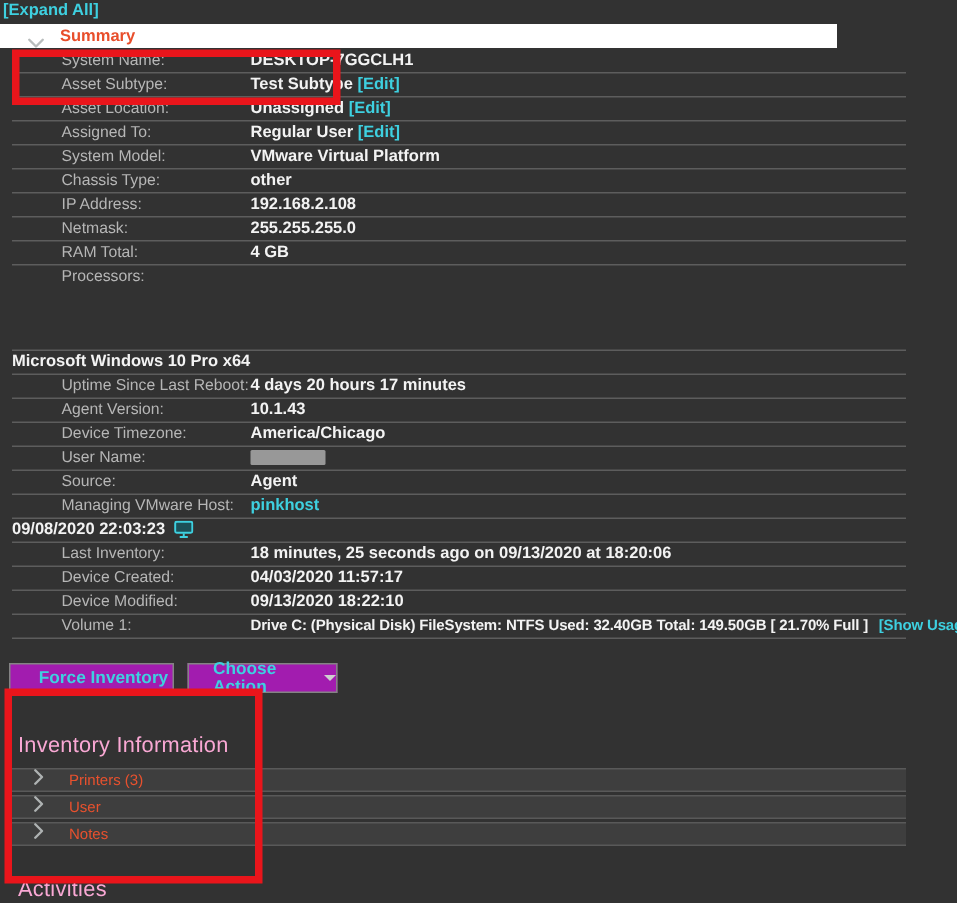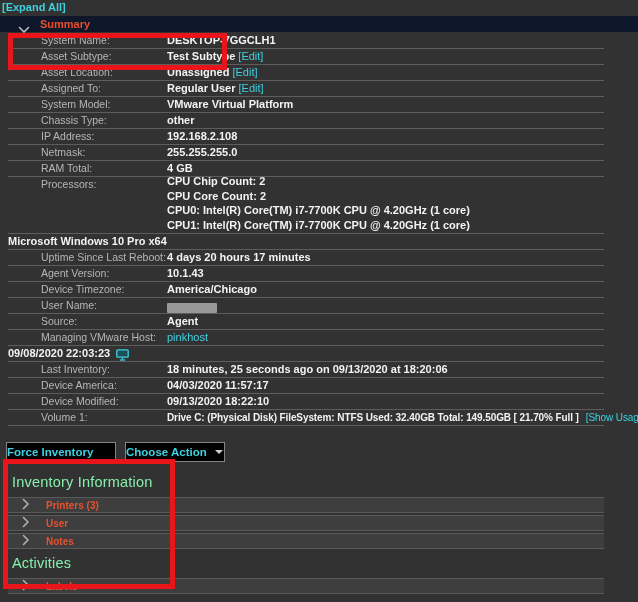--- a/index.html
+++ b/index.html
@@ -11,80 +11,80 @@
     font-family:"Liberation Sans", sans-serif;
     -webkit-font-smoothing:antialiased;
   }
   
   .expand-all{
     position:absolute;top:1px;left:2px;
     font-size:11px;font-weight:bold;color:#3ed0e0;cursor:pointer;
   }
   
   .summary-header{
-    position:absolute;top:16px;left:0;width:638px;height:16px;
-    background:#0f172a;cursor:pointer;
+    position:absolute;top:16px;left:0;width:558px;height:16px;
+    background:#ffffff;cursor:pointer;
   }
   .summary-header .chev{position:absolute;left:18px;top:4px}
   .summary-header .hdr-label{
     position:absolute;left:40px;top:1px;
     font-size:11px;font-weight:bold;color:#e84e2b;line-height:15px;
   }
   
   .table{position:absolute;top:33px;left:8px;width:596px}
   .row{
     display:flex;box-sizing:border-box;height:16px;
     border-bottom:1px solid #5d5d5d;
     font-size:11px;line-height:15px;white-space:nowrap;
   }
   .row.multi{height:57px}
   .row .lbl{
     flex:0 0 135px;padding-left:9px;box-sizing:border-box;
     color:#b6b6b6;font-size:10.5px;margin-left:24px;
   }
-  .row .val{color:#f3f3f3;font-weight:bold;display:flex;align-items:flex-end}
+  .row .val{color:#f3f3f3;font-weight:bold;display:flex;align-items:flex-start}
   .row .val .vline{display:block;line-height:13.8px;padding-top:1px}
   .row.small .val{font-size:10px;letter-spacing:-0.1px;line-height:15px}
-  .link{color:#3ed0e0;font-weight:normal;cursor:pointer}
+  .link{color:#3ed0e0;font-weight:bold;cursor:pointer}
   .trail{margin-left:7px}
   .redacted{
     display:inline-block;height:10px;margin-top:2px;
     background:#989898;border-radius:1px;
   }
   .mon-icon{margin-left:6px;margin-top:1px;cursor:pointer}
   
   .toolbar{position:absolute;top:442px;left:6px;display:flex}
   .btn{
     box-sizing:border-box;height:20px;
-    background:#000000;border:1px solid #848484;
+    background:#a21caf;border:1px solid #848484;
     color:#3ed0e0;font-size:11.5px;font-weight:bold;
-    display:flex;align-items:center;
-    cursor:pointer;font-family:"Liberation Sans", sans-serif;
+    display:flex;align-items:center;justify-content:center;
+    cursor:pointer;font-family:"Liberation Sans", sans-serif;padding-left:16px;
   }
   .btn-fi{width:110px;margin-right:9px}
   .btn-ca{width:100px}
   .caret{
     display:inline-block;width:0;height:0;margin-left:8px;
     border-left:4px solid transparent;border-right:4px solid transparent;
     border-top:4px solid #cfcfcf;
   }
   
   .lower{position:absolute;top:468px;left:0;width:638px}
   .section-title{
-    margin:6px 0 7px 12px;
-    font-size:14.5px;font-weight:400;color:#86efac;letter-spacing:0.2px;
+    margin:21px 0 7px 12px;
+    font-size:14.5px;font-weight:400;color:#f9a8d4;letter-spacing:0.2px;
   }
   .acc-item{
     box-sizing:border-box;width:596px;height:16px;margin:0 0 2px 8px;
     background:#3e3e3e;border-top:1px solid #595959;border-bottom:1px solid #595959;
     display:flex;align-items:center;cursor:pointer;
   }
   .acc-item .chev-r{margin-left:14px;flex:0 0 auto}
   .acc-item .acc-label{
-    margin-left:16px;font-size:10px;font-weight:bold;color:#e8512e;
+    margin-left:16px;font-size:10px;font-weight:normal;color:#e8512e;
   }
   
   .anno{
     position:absolute;border:5px solid #e9151b;
     pointer-events:none;z-index:50;
   }
   .anno-1{left:8px;top:33px;width:219px;height:37px;box-sizing:border-box}
   .anno-2{left:3px;top:459px;width:172px;height:130px;box-sizing:border-box}
 </style>
 </head>
@@ -155,28 +155,20 @@
       </div>
     </div>
     <div class="row">
       <span class="lbl">RAM Total:</span>
       <div class="val">
         <span>4 GB</span>
       </div>
     </div>
     <div class="row multi">
       <span class="lbl">Processors:</span>
-      <div class="val">
-        <div>
-          <span class="vline">CPU Chip Count: 2</span>
-          <span class="vline">CPU Core Count: 2</span>
-          <span class="vline">CPU0: Intel(R) Core(TM) i7-7700K CPU @ 4.20GHz (1 core)</span>
-          <span class="vline">CPU1: Intel(R) Core(TM) i7-7700K CPU @ 4.20GHz (1 core)</span>
-        </div>
-      </div>
     </div>
     <div class="row">
       <div class="val">
         <span>Microsoft Windows 10 Pro x64</span>
       </div>
     </div>
     <div class="row">
       <span class="lbl">Uptime Since Last Reboot:</span>
       <div class="val">
         <span>4 days 20 hours 17 minutes</span>
@@ -222,21 +214,21 @@
   </svg>
       </div>
     </div>
     <div class="row">
       <span class="lbl">Last Inventory:</span>
       <div class="val">
         <span>18 minutes, 25 seconds ago on 09/13/2020 at 18:20:06</span>
       </div>
     </div>
     <div class="row">
-      <span class="lbl">Device America:</span>
+      <span class="lbl">Device Created:</span>
       <div class="val">
         <span>04/03/2020 11:57:17</span>
       </div>
     </div>
     <div class="row">
       <span class="lbl">Device Modified:</span>
       <div class="val">
         <span>09/13/2020 18:22:10</span>
       </div>
     </div>

